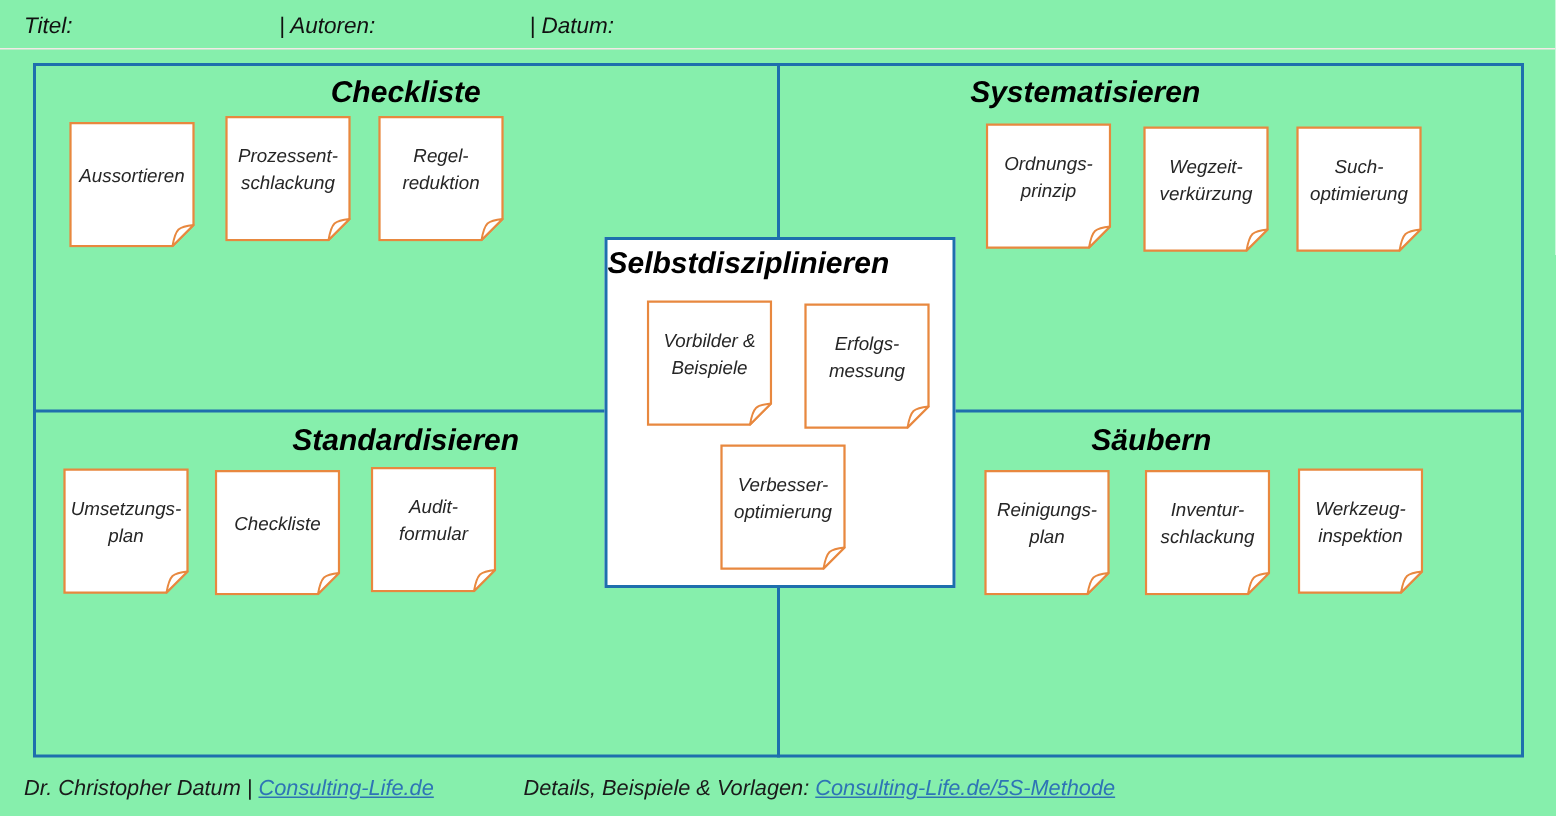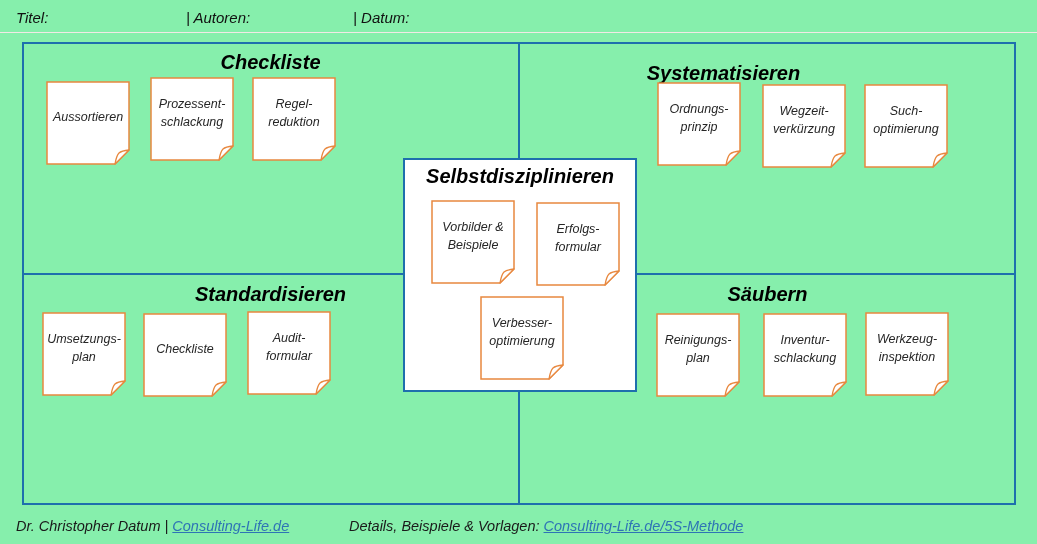--- a/index.html
+++ b/index.html
@@ -27,31 +27,31 @@
   .canvas{position:absolute;left:22px;top:42px;width:994px;height:463px;}
   .canvas-frame{position:absolute;left:0;top:0;right:0;bottom:0;border:2.5px solid var(--blue);z-index:1;}
   .divider-v{position:absolute;left:calc(50% - 1px);top:0;width:2px;height:100%;background:var(--blue);z-index:1;}
   .divider-h{position:absolute;top:calc(50% - 1px);left:0;width:100%;height:2px;background:var(--blue);z-index:1;}
 
   .quadrant-title{
     position:absolute;font-size:20px;font-weight:bold;color:#000;
     text-align:center;z-index:2;line-height:22px;
   }
   .qt-tl{left:0;top:9px;width:497px;}
-  .qt-tr{left:497px;top:20px;width:409px;}
+  .qt-tr{left:497px;top:9px;width:409px;}
   .qt-bl{left:0;top:241px;width:497px;}
   .qt-br{left:497px;top:241px;width:497px;}
 
   
   .center-box{
     position:absolute;left:381px;top:116px;width:234px;height:234px;
     background:#ffffff;border:2.5px solid var(--blue);z-index:5;
   }
   .center-title{
-    margin-top:5px;width:100%;text-align:center;font-size:20px;font-weight:bold;line-height:22px;
+    margin-top:5px;width:100%;font-size:20px;font-weight:bold;line-height:22px;
   }
 
   
   .note{position:absolute;width:84px;height:84px;z-index:6;}
   .note-shape{position:absolute;left:0;top:0;width:100%;height:100%;}
   .note-shape .nb{fill:#ffffff;stroke:var(--orange);stroke-width:1.5;stroke-linejoin:miter;}
   .note-shape .nf{fill:#ffffff;stroke:var(--orange);stroke-width:1.3;stroke-linejoin:round;}
   .note-label{
     position:absolute;left:0;top:0;right:0;bottom:0;
     display:flex;align-items:center;justify-content:center;
@@ -193,21 +193,21 @@
           </svg>
         <span class="note-label">Vorbilder &amp;
 Beispiele</span>
       </div>
       <div class="note" style="left:131px;top:42px">
         <svg class="note-shape" viewBox="0 0 84 84" preserveAspectRatio="none">
             <path class="nb" d="M1,1H83V69L69,83H1Z"></path>
             <path class="nf" d="M69,83Q70.5,74.5 73,72Q75.5,69.8 83,69Z"></path>
           </svg>
         <span class="note-label">Erfolgs-
-formular</span>
+messung</span>
       </div>
       <div class="note" style="left:75px;top:136px">
         <svg class="note-shape" viewBox="0 0 84 84" preserveAspectRatio="none">
             <path class="nb" d="M1,1H83V69L69,83H1Z"></path>
             <path class="nf" d="M69,83Q70.5,74.5 73,72Q75.5,69.8 83,69Z"></path>
           </svg>
         <span class="note-label">Verbesser-
 optimierung</span>
       </div>
     </div>

